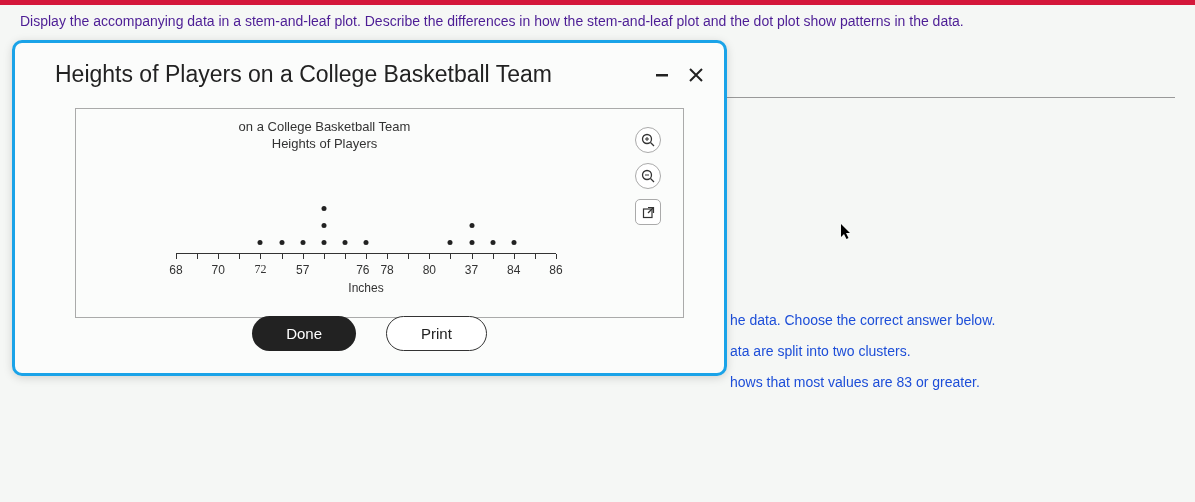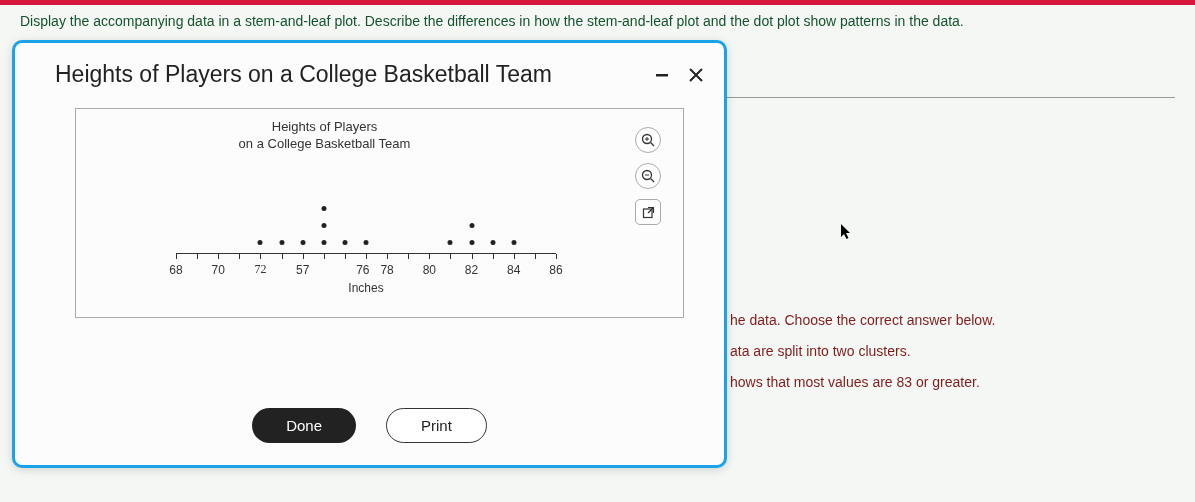--- a/index.html
+++ b/index.html
@@ -18,42 +18,42 @@
     background: #d4173a;
   }
   .page {
     position: absolute;
     top: 5px; left: 0; right: 0; bottom: 0;
     background: #f5f7f5;
     padding: 8px 20px;
   }
   .question-text {
     font-size: 14px;
-    color: #14532d;
+    color: #4c1d95;
     margin-bottom: 10px;
   }
   .hr {
     border: none;
     border-top: 1px solid #999;
     margin: 68px 0 0 0;
   }
   .answer-block {
     position: absolute;
     left: 730px;
     top: 300px;
     font-size: 14px;
-    color: #7f1d1d;
+    color: #1d4ed8;
     line-height: 2.2;
   }
   .modal {
     position: absolute;
     top: 40px;
     left: 12px;
     width: 715px;
-    height: 428px;
+    height: 336px;
     background: #fbfcfb;
     border: 3px solid #1aa3e8;
     border-radius: 10px;
     box-shadow: 0 2px 10px rgba(0,0,0,0.15);
   }
   .modal-header {
     display: flex;
     align-items: center;
     justify-content: space-between;
     padding: 18px 18px 6px 40px;
@@ -220,22 +220,22 @@
       <div class="win-btn">
         <svg width="16" height="16" viewBox="0 0 16 16">
             <path d="M2 2 L14 14 M14 2 L2 14" stroke="#222" stroke-width="2"></path>
           </svg>
       </div>
     </div>
   </div>
 
   <div class="plot-frame">
     <div class="plot-title-wrap">
+      <div>on a College Basketball Team</div>
       <div>Heights of Players</div>
-      <div>on a College Basketball Team</div>
     </div>
 
     <div class="zoom-ctrls">
       <div class="zoom-btn">
         <svg width="14" height="14" viewBox="0 0 14 14">
             <circle cx="6" cy="6" r="4.5" fill="none" stroke="#333" stroke-width="1.3"></circle>
             <line x1="9.5" y1="9.5" x2="13" y2="13" stroke="#333" stroke-width="1.3"></line>
             <line x1="6" y1="4" x2="6" y2="8" stroke="#333" stroke-width="1"></line>
             <line x1="4" y1="6" x2="8" y2="6" stroke="#333" stroke-width="1"></line>
           </svg>
@@ -278,21 +278,21 @@
         <div class="tick" style="left: 337.778px;"></div>
         <div class="tick" style="left: 358.889px;"></div>
         <div class="tick" style="left: 380px;"></div>
         <div class="tick-label" style="left: 0px;">68</div>
         <div class="tick-label" style="left: 42.2222px;">70</div>
         <div class="tick-label" style="left: 84.4444px; font-family: Liberation Serif, serif;">72</div>
         <div class="tick-label" style="left: 126.667px;">57</div>
         <div class="tick-label" style="left: 168.889px; margin-left: 18px;">76</div>
         <div class="tick-label" style="left: 211.111px;">78</div>
         <div class="tick-label" style="left: 253.333px;">80</div>
-        <div class="tick-label" style="left: 295.556px;">82</div>
+        <div class="tick-label" style="left: 295.556px;">37</div>
         <div class="tick-label" style="left: 337.778px;">84</div>
         <div class="tick-label" style="left: 380px;">86</div>
         <div class="dot" style="left: 84.4444px; bottom: 34px;"></div>
         <div class="dot" style="left: 105.556px; bottom: 34px;"></div>
         <div class="dot" style="left: 126.667px; bottom: 34px;"></div>
         <div class="dot" style="left: 147.778px; bottom: 34px;"></div>
         <div class="dot" style="left: 147.778px; bottom: 51px;"></div>
         <div class="dot" style="left: 147.778px; bottom: 68px;"></div>
         <div class="dot" style="left: 168.889px; bottom: 34px;"></div>
         <div class="dot" style="left: 190px; bottom: 34px;"></div>

